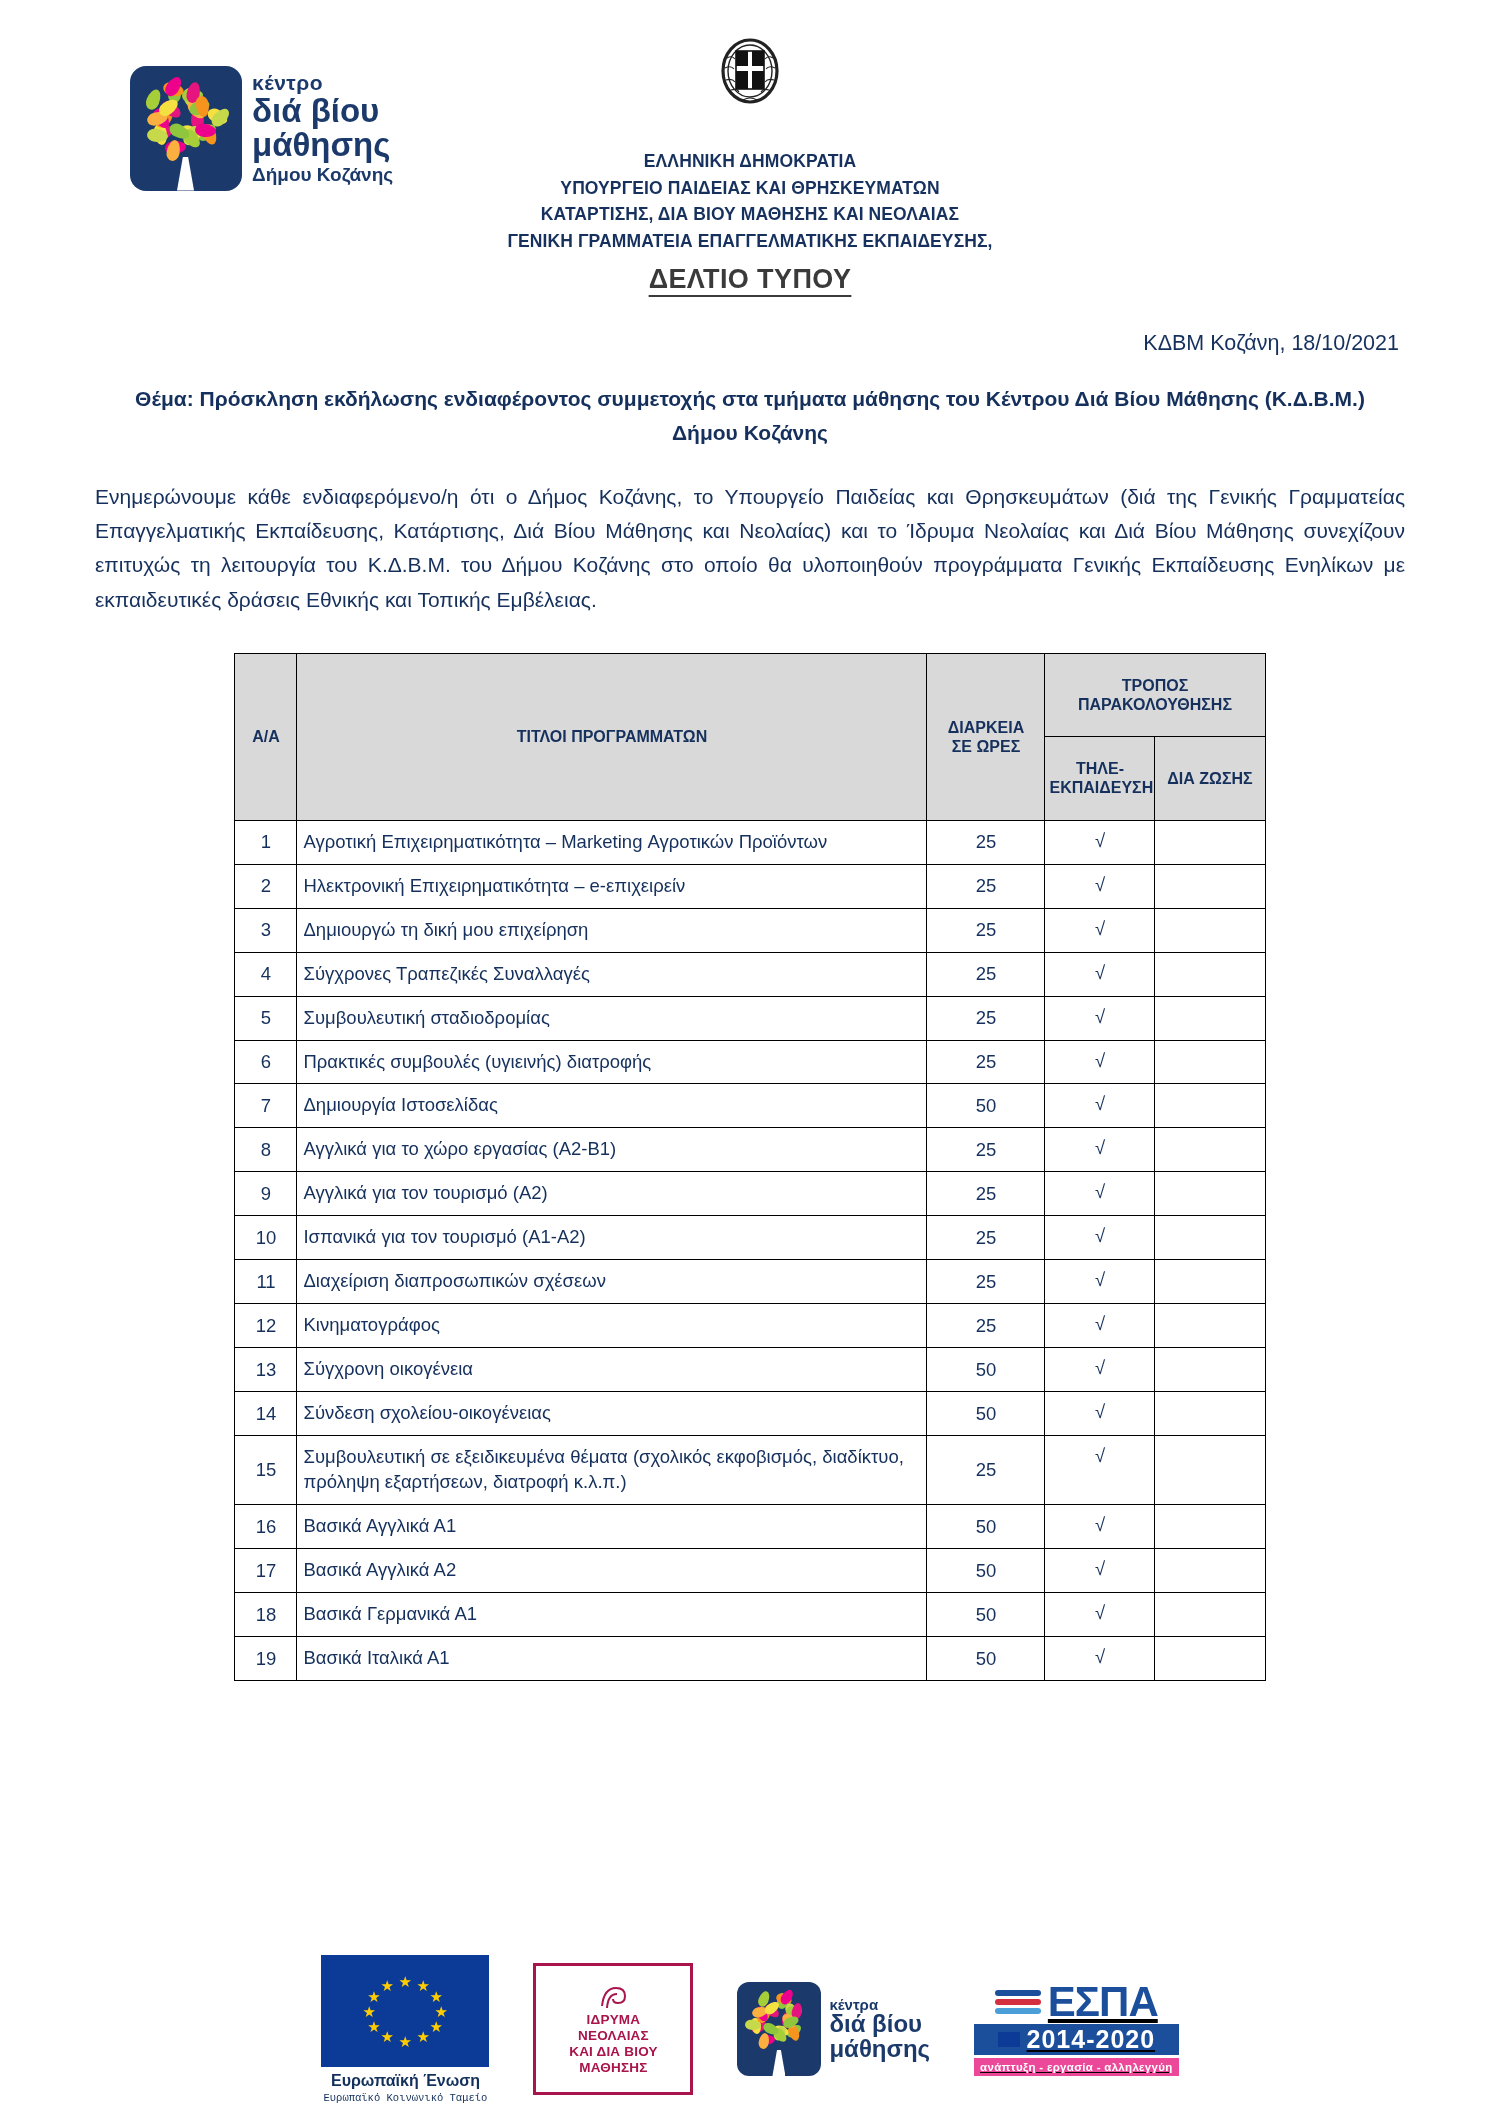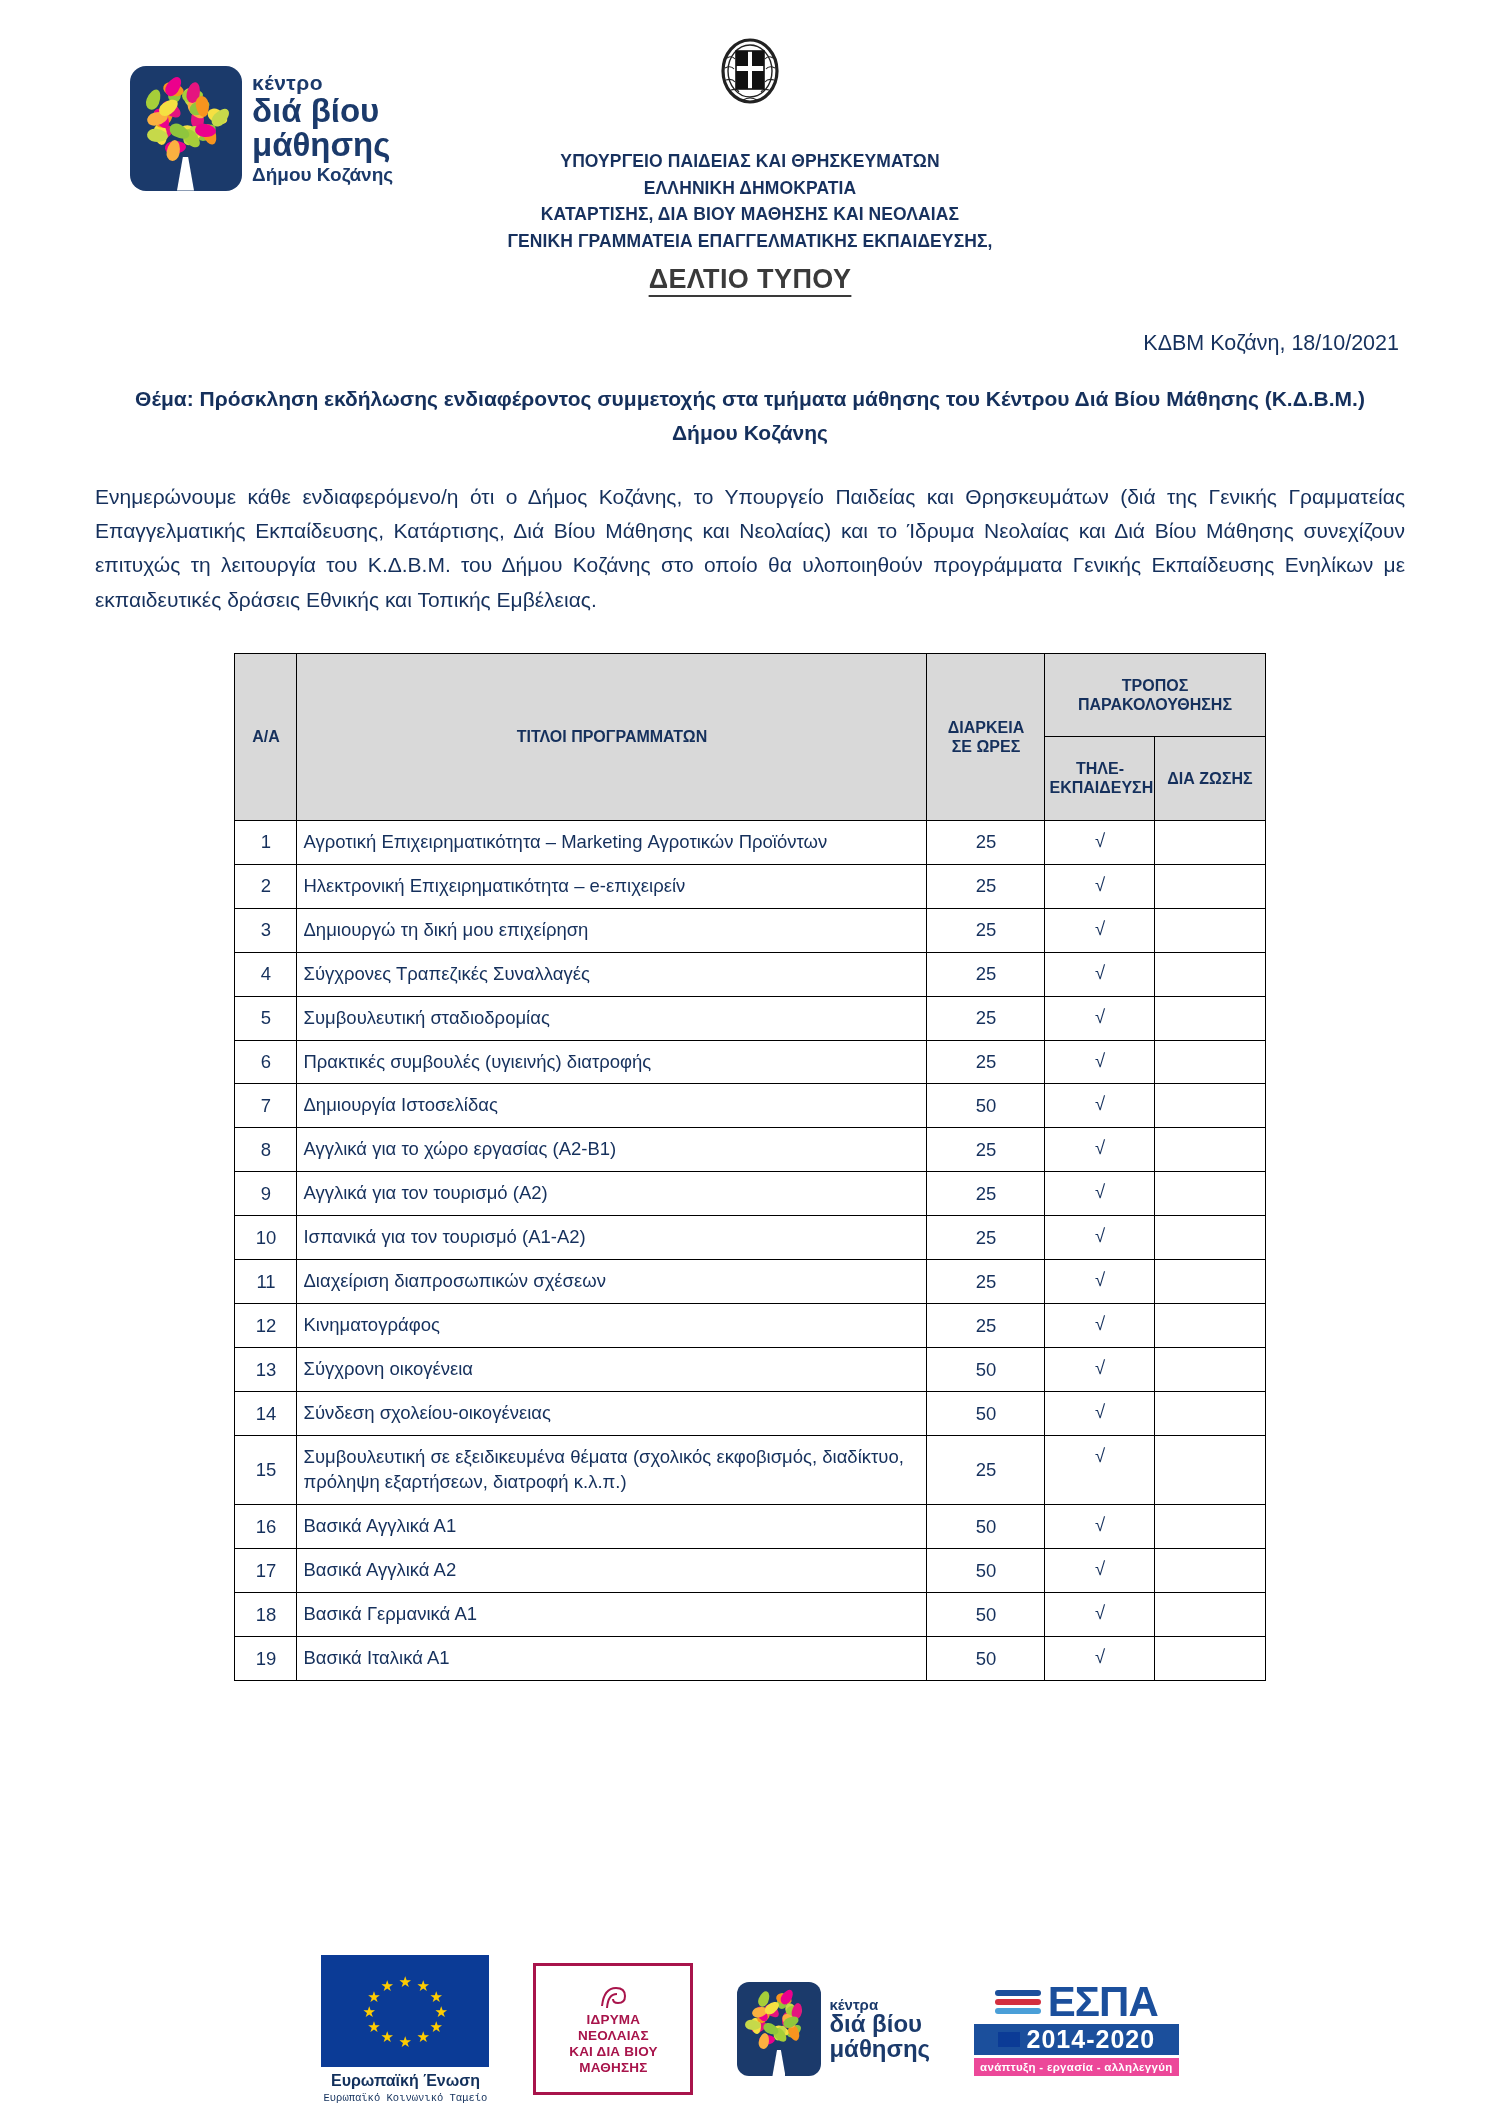--- a/index.html
+++ b/index.html
@@ -74,21 +74,21 @@
   .kdvm-foot .logo-badge { width: 84px; height: 94px; border-radius: 12px; }
   .kf-words { display: flex; flex-direction: column; color: #1b3a6b; line-height: 1.02; }
   .kf1 { font-size: 15px; font-weight: 600; }
   .kf2 { font-size: 24px; font-weight: 700; }
   .kf3 { font-size: 24px; font-weight: 700; }
 
   .epixeirisiako { text-align: center; color: #12305c; max-width: 330px; }
   .ep1 { font-size: 14.5px; font-weight: 700; line-height: 1.5; }
   .ep2 { font-size: 10px; margin-top: 7px; }
 
-  .espa { text-align: left; }
+  .espa { text-align: left; text-decoration: underline; }
   .espa-top { display: flex; align-items: center; justify-content: center; gap: 7px; }
   .espa-bars { display: flex; flex-direction: column; gap: 3px; }
   .bar { width: 46px; height: 6px; border-radius: 3px; }
   .espa-word { font-size: 42px; font-weight: 800; color: #1b4f9c; letter-spacing: -1px; line-height: .95; }
   .espa-years { background: #1b4f9c; color: #fff; font-size: 25px; font-weight: 800; padding: 1px 6px; letter-spacing: 1px; margin-top: 2px; display: flex; align-items: center; justify-content: center; gap: 7px; }
   .espa-mini-flag { width: 22px; height: 15px; background: #0b3b96; display: inline-block; }
   .espa-slogan { background: #ec4899; color: #fff; font-size: 11.5px; font-weight: 700; padding: 3px 6px; margin-top: 3px; letter-spacing: .3px; }
 </style>
 </head>
 <body>
@@ -154,22 +154,22 @@
         <path d="M24 62 q7 -4 14 0"></path>
       </g>
       <rect x="17" y="13" width="28" height="38" fill="#fff" stroke="#111" stroke-width="1.6"></rect>
       <rect x="17" y="13" width="12" height="15" fill="#111"></rect>
       <rect x="33" y="13" width="12" height="15" fill="#111"></rect>
       <rect x="17" y="33" width="12" height="18" fill="#111"></rect>
       <rect x="33" y="33" width="12" height="18" fill="#111"></rect>
     </svg>
 
     <div class="ministry">
+      <div>ΕΛΛΗΝΙΚΗ  ΔΗΜΟΚΡΑΤΙΑ</div>
       <div>ΥΠΟΥΡΓΕΙΟ ΠΑΙΔΕΙΑΣ ΚΑΙ ΘΡΗΣΚΕΥΜΑΤΩΝ</div>
-      <div>ΕΛΛΗΝΙΚΗ  ΔΗΜΟΚΡΑΤΙΑ</div>
       <div>ΚΑΤΑΡΤΙΣΗΣ, ΔΙΑ ΒΙΟΥ ΜΑΘΗΣΗΣ ΚΑΙ ΝΕΟΛΑΙΑΣ</div>
       <div>ΓΕΝΙΚΗ ΓΡΑΜΜΑΤΕΙΑ ΕΠΑΓΓΕΛΜΑΤΙΚΗΣ ΕΚΠΑΙΔΕΥΣΗΣ,</div>
     </div>
   </div>
 
   <div class="doc-title">ΔΕΛΤΙΟ ΤΥΠΟΥ</div>
   <div class="dateline">ΚΔΒΜ Κοζάνη, 18/10/2021</div>
   <div class="subject">Θέμα: Πρόσκληση εκδήλωσης ενδιαφέροντος συμμετοχής στα τμήματα μάθησης του Κέντρου Διά Βίου Μάθησης (Κ.Δ.Β.Μ.) Δήμου Κοζάνης</div>
 
   <div class="body-text">

